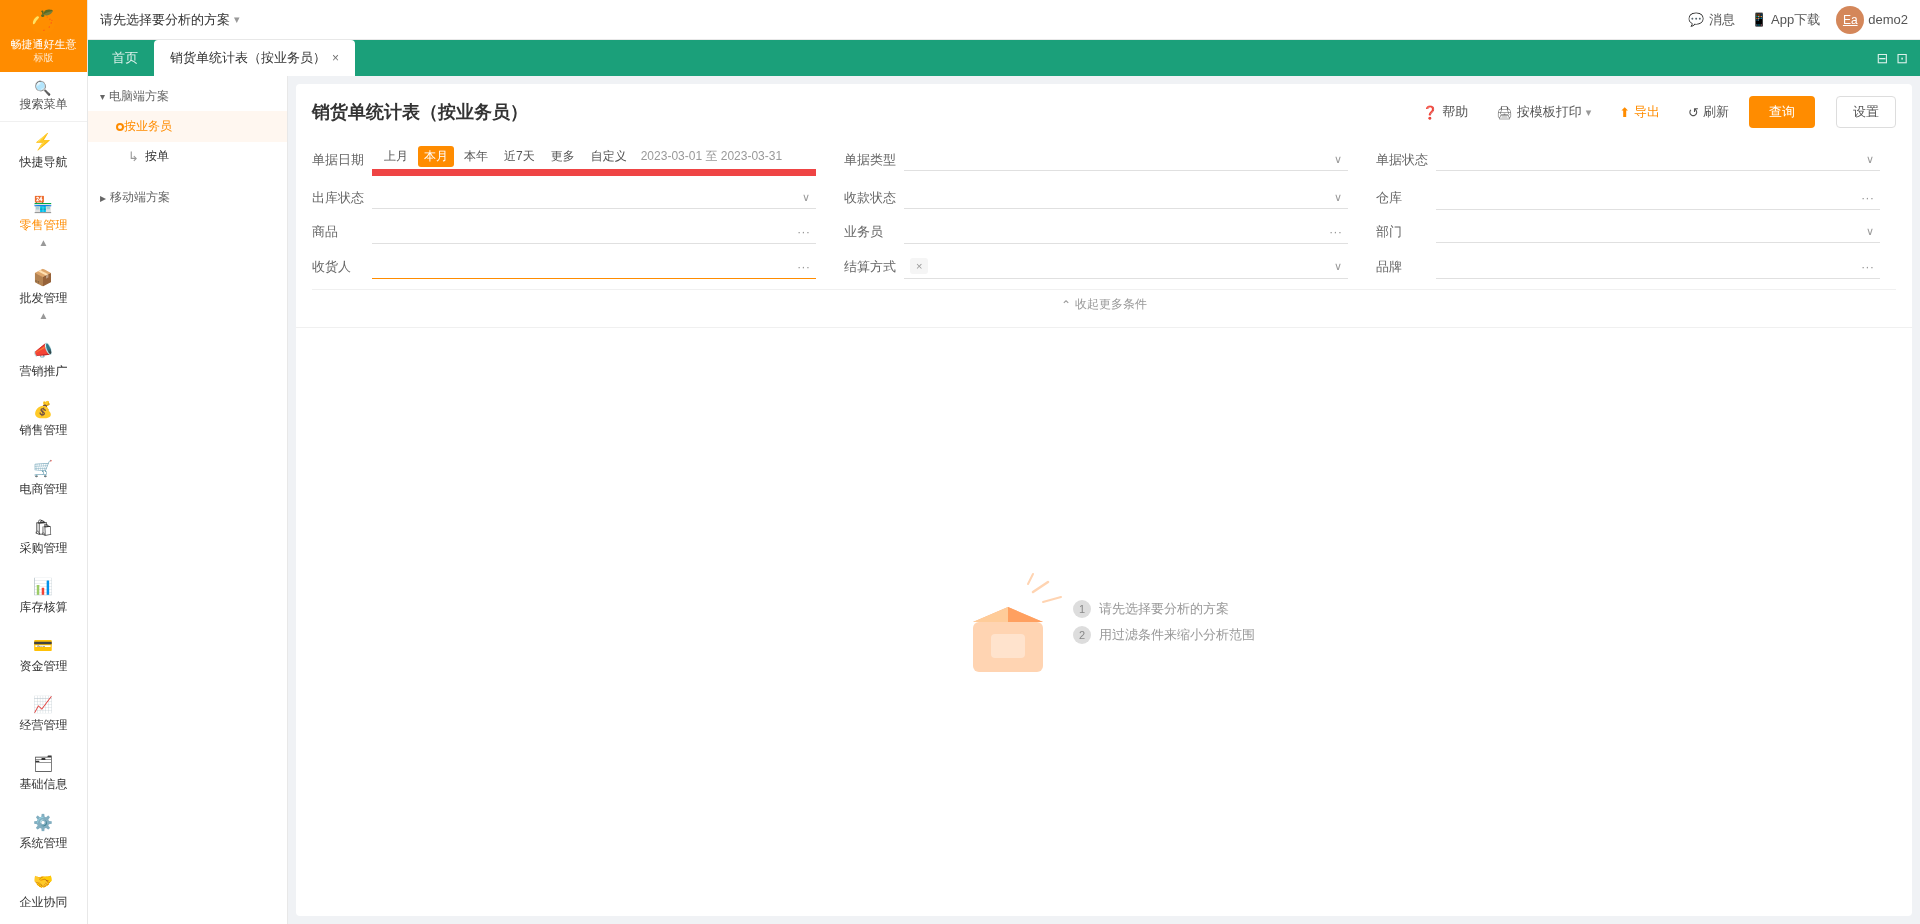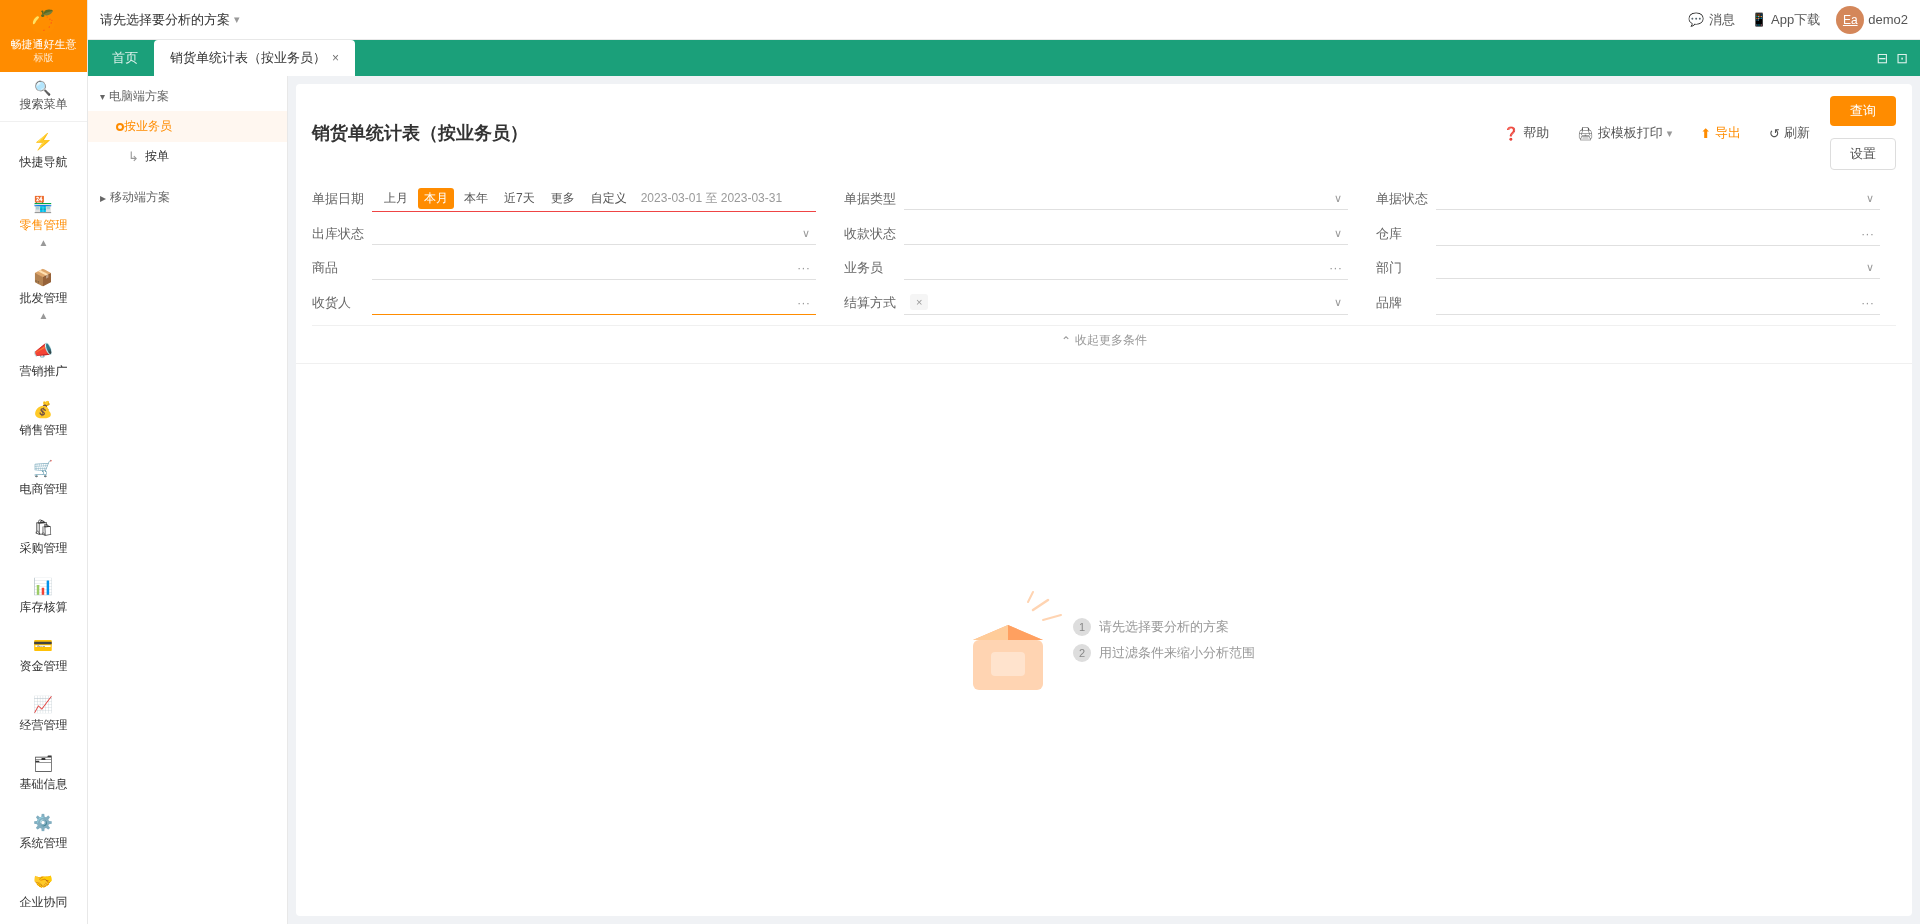--- a/index.html
+++ b/index.html
@@ -343,21 +343,21 @@
       border-bottom: 1px solid #e0e0e0;
       padding: 4px 6px;
       cursor: pointer;
       color: #999;
     }
     .date-filters {
       display: flex;
       align-items: center;
       gap: 4px;
       flex: 1;
-      border-bottom: 1px solid #ef4444;
+      border-bottom: 7px solid #ef4444;
       padding: 2px 6px;
     }
     .date-btn {
       padding: 2px 6px;
       border-radius: 3px;
       font-size: 12px;
       cursor: pointer;
       color: #555;
     }
     .date-btn.active {
@@ -619,21 +619,21 @@
             <span style="font-size:11px;color:#999;">▾</span>
           </div>
           <div class="page-action-btn export">
             <span>⬆</span>
             <span>导出</span>
           </div>
           <div class="page-action-btn">
             <span>↺</span>
             <span>刷新</span>
           </div>
-          <div style="display:flex;flex-direction:column;gap:12px;">
+          <div style="display:flex;flex-direction:row;gap:21px;">
             <button class="btn-query">查询</button>
             <button class="btn-settings">设置</button>
           </div>
         </div>
       </div>
 
       <div class="filter-area">
 
         <div class="filter-row">
           <div class="filter-item">

